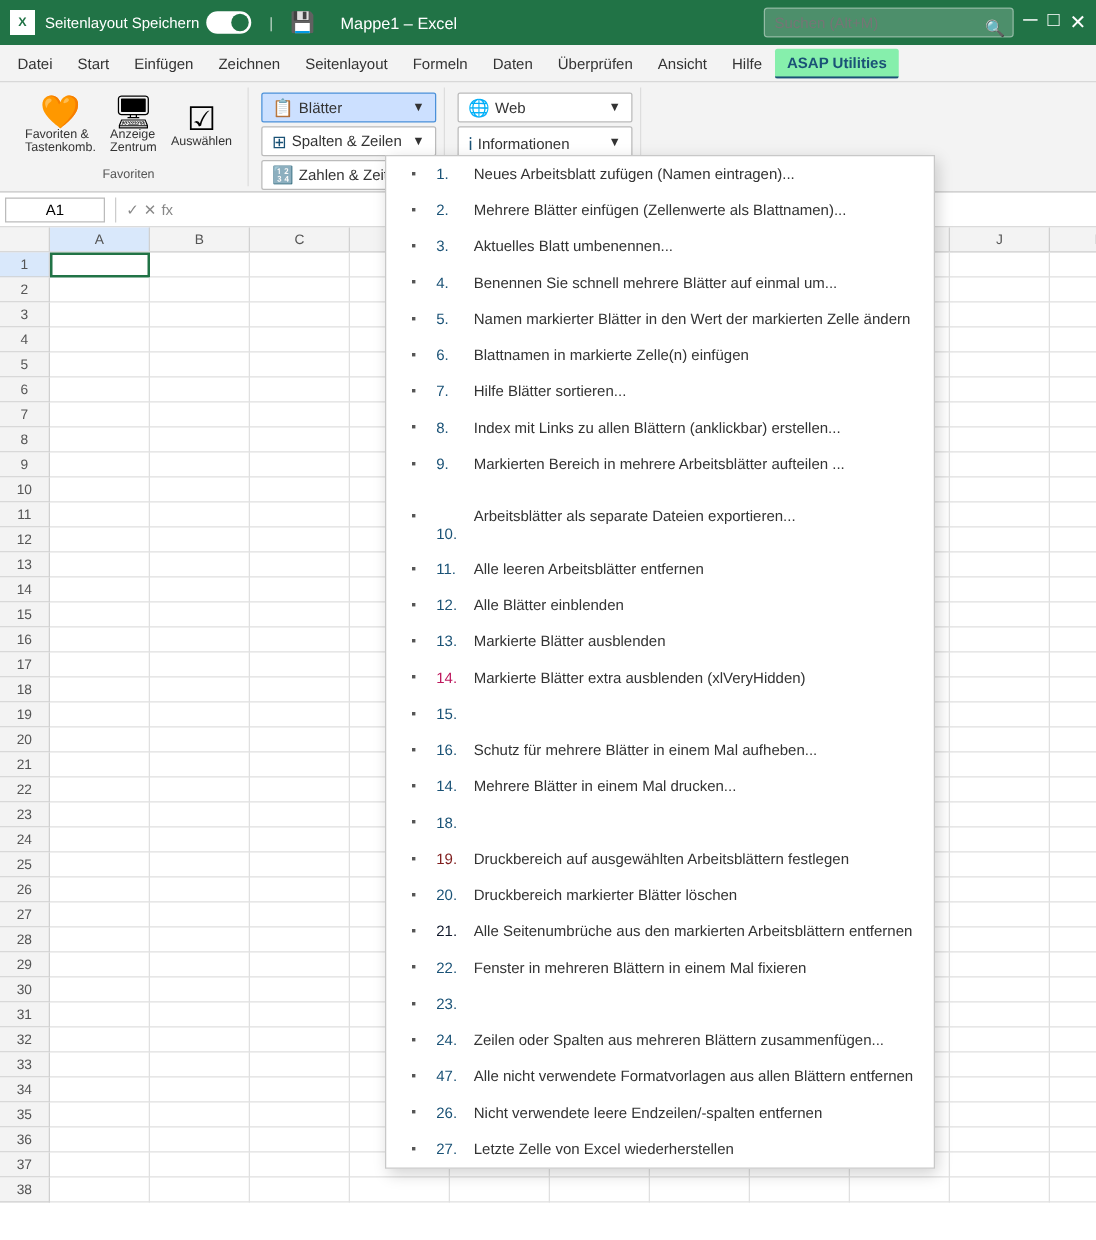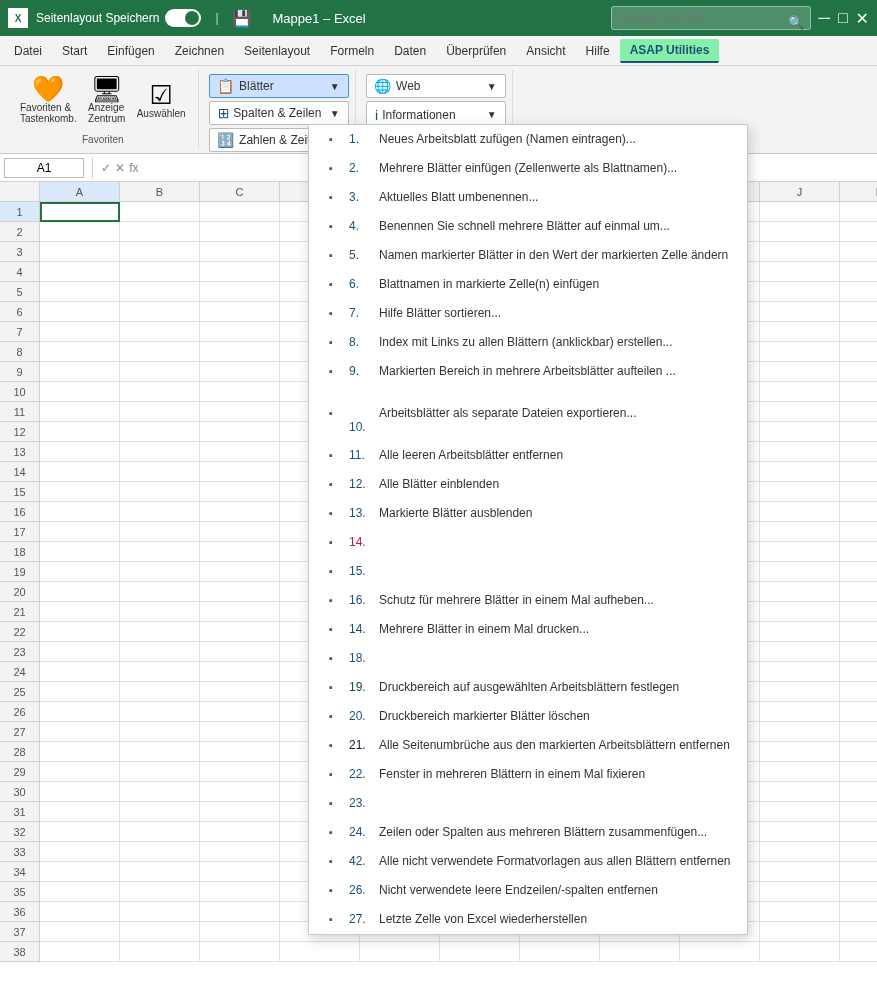--- a/index.html
+++ b/index.html
@@ -960,20 +960,21 @@
           <span class="item-text">Alle Blätter einblenden</span>
         </div>
         <div class="dropdown-menu-item">
           <span class="item-icon" style="font-size: 11px; color: rgb(85, 85, 85);">▪</span>
           <span style="color: rgb(26, 82, 118); min-width: 22px; font-weight: 500;">13.</span>
           <span class="item-text">Markierte Blätter ausblenden</span>
         </div>
         <div class="dropdown-menu-item">
           <span class="item-icon" style="font-size: 11px; color: rgb(85, 85, 85);">▪</span>
           <span style="color: #be185d; min-width: 22px; font-weight: 400;">14.</span>
+          <span class="item-text">Markierte Blätter extra ausblenden (xlVeryHidden)</span>
         </div>
         <div class="dropdown-menu-item">
           <span class="item-icon" style="font-size: 11px; color: rgb(85, 85, 85);">▪</span>
           <span style="color: rgb(26, 82, 118); min-width: 22px; font-weight: 500;">15.</span>
         </div>
         <div class="dropdown-menu-item">
           <span class="item-icon" style="font-size: 11px; color: rgb(85, 85, 85);">▪</span>
           <span style="color: rgb(26, 82, 118); min-width: 22px; font-weight: 500;">16.</span>
           <span class="item-text">Schutz für mehrere Blätter in einem Mal aufheben...</span>
         </div>
@@ -981,21 +982,21 @@
           <span class="item-icon" style="font-size: 11px; color: rgb(85, 85, 85);">▪</span>
           <span style="color: rgb(26, 82, 118); min-width: 22px; font-weight: 500;">14.</span>
           <span class="item-text">Mehrere Blätter in einem Mal drucken...</span>
         </div>
         <div class="dropdown-menu-item">
           <span class="item-icon" style="font-size: 11px; color: rgb(85, 85, 85);">▪</span>
           <span style="color: rgb(26, 82, 118); min-width: 22px; font-weight: 500;">18.</span>
         </div>
         <div class="dropdown-menu-item">
           <span class="item-icon" style="font-size: 11px; color: rgb(85, 85, 85);">▪</span>
-          <span style="color: #14532d; min-width: 22px; font-weight: 500;">19.</span>
+          <span style="color: #7f1d1d; min-width: 22px; font-weight: 500;">19.</span>
           <span class="item-text">Druckbereich auf ausgewählten Arbeitsblättern festlegen</span>
         </div>
         <div class="dropdown-menu-item">
           <span class="item-icon" style="font-size: 11px; color: rgb(85, 85, 85);">▪</span>
           <span style="color: rgb(26, 82, 118); min-width: 22px; font-weight: 500;">20.</span>
           <span class="item-text">Druckbereich markierter Blätter löschen</span>
         </div>
         <div class="dropdown-menu-item">
           <span class="item-icon" style="font-size: 11px; color: rgb(85, 85, 85);">▪</span>
           <span style="color: #0f172a; min-width: 22px; font-weight: 500;">21.</span>
@@ -1010,21 +1011,21 @@
           <span class="item-icon" style="font-size: 11px; color: rgb(85, 85, 85);">▪</span>
           <span style="color: rgb(26, 82, 118); min-width: 22px; font-weight: 500;">23.</span>
         </div>
         <div class="dropdown-menu-item">
           <span class="item-icon" style="font-size: 11px; color: rgb(85, 85, 85);">▪</span>
           <span style="color: rgb(26, 82, 118); min-width: 22px; font-weight: 500;">24.</span>
           <span class="item-text">Zeilen oder Spalten aus mehreren Blättern zusammenfügen...</span>
         </div>
         <div class="dropdown-menu-item">
           <span class="item-icon" style="font-size: 11px; color: rgb(85, 85, 85);">▪</span>
-          <span style="color: rgb(26, 82, 118); min-width: 22px; font-weight: 500;">42.</span>
+          <span style="color: rgb(26, 82, 118); min-width: 22px; font-weight: 500;">47.</span>
           <span class="item-text">Alle nicht verwendete Formatvorlagen aus allen Blättern entfernen</span>
         </div>
         <div class="dropdown-menu-item">
           <span class="item-icon" style="font-size: 11px; color: rgb(85, 85, 85);">▪</span>
           <span style="color: rgb(26, 82, 118); min-width: 22px; font-weight: 500;">26.</span>
           <span class="item-text">Nicht verwendete leere Endzeilen/-spalten entfernen</span>
         </div>
         <div class="dropdown-menu-item">
           <span class="item-icon" style="font-size: 11px; color: rgb(85, 85, 85);">▪</span>
           <span style="color: rgb(26, 82, 118); min-width: 22px; font-weight: 500;">27.</span>

